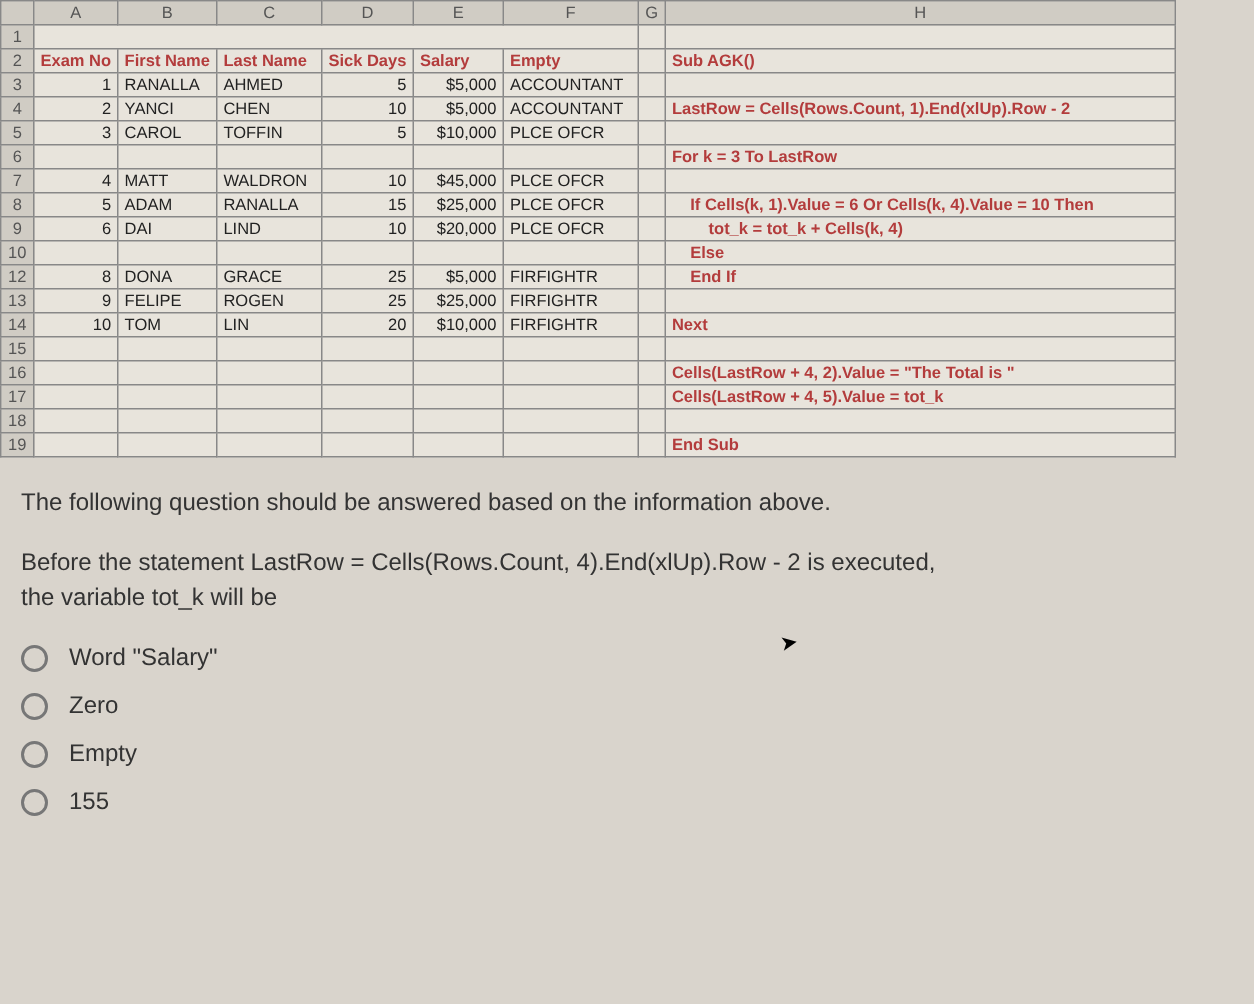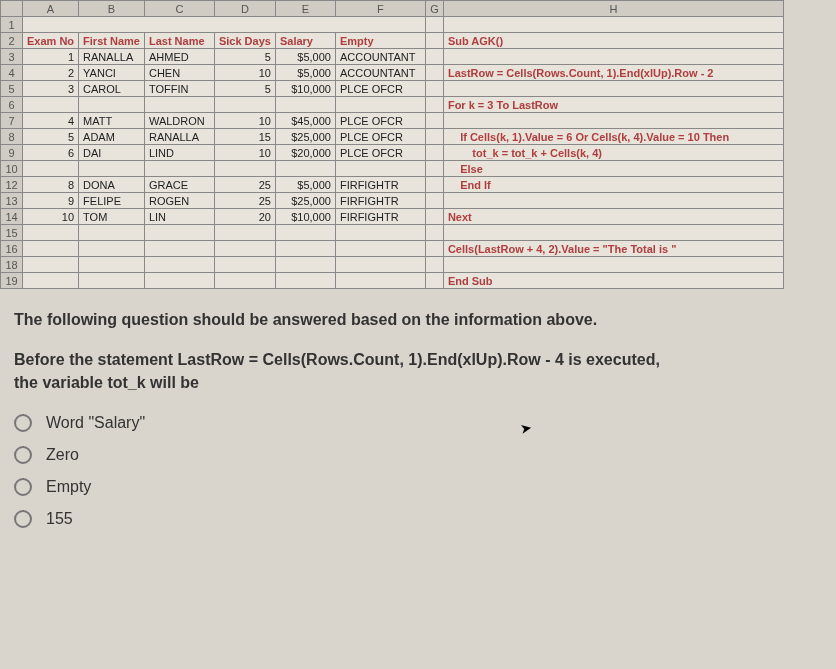--- a/index.html
+++ b/index.html
@@ -37,21 +37,21 @@
     width: 22px;
   }
   .hdrcell { font-weight: bold; color: #b33c3c; margin-top: 37px; }
   .code { color: #b33c3c; font-weight: bold; }
   .num { text-align: right; }
   .question-area {
     padding: 20px 14px;
     font-size: 16px;
     color: #333;
   }
-  .question-area p { margin: 0 0 18px 0; line-height: 1.4; font-weight: bold; }
+  .question-area p { margin: 0 0 18px 0; line-height: 1.4; }
   .options { margin-top: 20px; }
   .opt {
     display: flex;
     align-items: center;
     margin: 14px 0;
     font-size: 16px;
   }
   .radio {
     width: 18px; height: 18px;
     border: 2px solid #777;
@@ -242,20 +242,31 @@
         <td></td>
         <td></td>
         <td></td>
         <td></td>
         <td></td>
         <td></td>
         <td></td>
         <td class="code">Cells(LastRow + 4, 2).Value = "The Total is  "</td>
       </tr>
       <tr>
+        <th class="rowhead">17</th>
+        <td></td>
+        <td></td>
+        <td></td>
+        <td></td>
+        <td></td>
+        <td></td>
+        <td></td>
+        <td class="code">Cells(LastRow + 4, 5).Value = tot_k</td>
+      </tr>
+      <tr>
         <th class="rowhead">18</th>
         <td></td>
         <td></td>
         <td></td>
         <td></td>
         <td></td>
         <td></td>
         <td></td>
         <td class="code"></td>
       </tr>
@@ -270,21 +281,21 @@
         <td></td>
         <td class="code">End Sub</td>
       </tr>
     </tbody>
 
 </table>
 
 <div class="question-area">
   <p>The following question should be answered based on the information above.</p>
   <p>
-    <span>Before the statement  LastRow = Cells(Rows.Count, 1).End(xlUp).Row - 4 is executed,</span><br>
+    <span>Before the statement  LastRow = Cells(Rows.Count, 4).End(xlUp).Row - 2 is executed,</span><br>
     <span>the variable tot_k will be</span>
   </p>
   <span class="cursor">➤</span>
 
   <div class="options">
     <div class="opt">
       <span class="radio"></span>
       <span>Word "Salary"</span>
     </div>
     <div class="opt">

